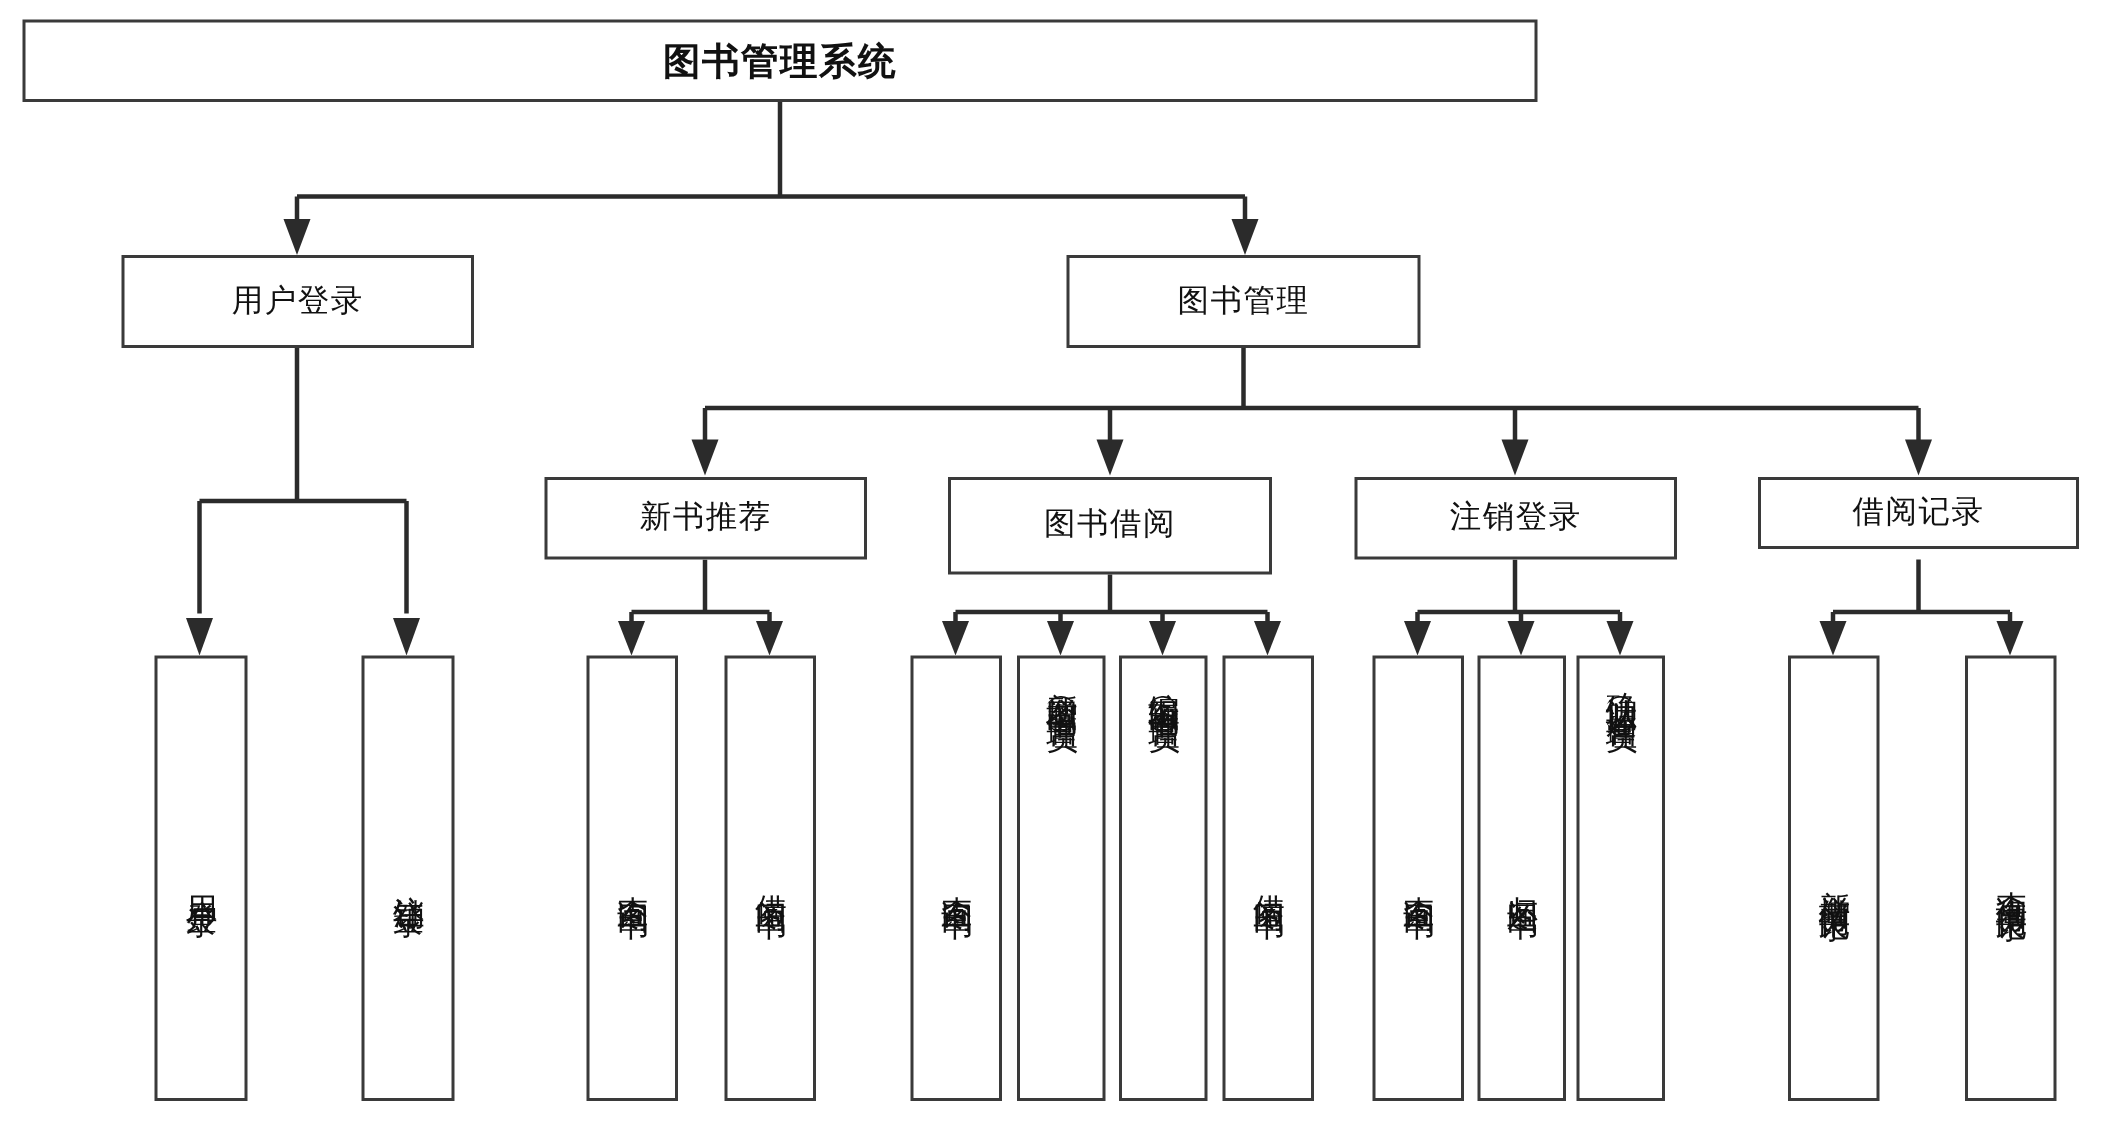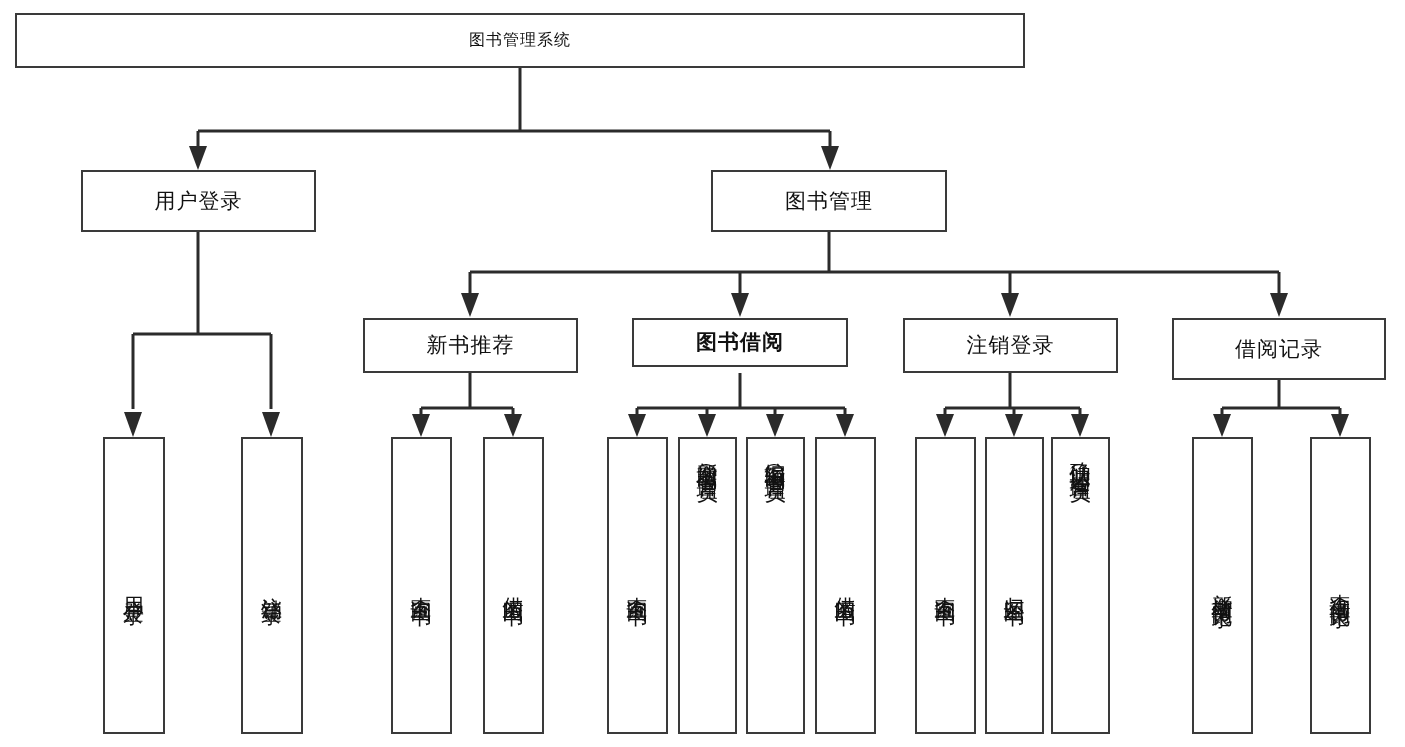--- a/index.html
+++ b/index.html
@@ -24,21 +24,21 @@
     color:#111;
   }
   .node .lbl{
     display:block;
     text-align:center;
     line-height:1.28;
     white-space:pre-line;
   }
   
   .h-node .lbl{font-size:21px;letter-spacing:1px;}
-  #root .lbl{font-size:16px;letter-spacing:1px;}
+  #root .lbl{font-size:25px;letter-spacing:1px;font-weight:bold;}
 
   
   .v-node{align-items:center;justify-content:center;}
   .v-node .lbl{
     writing-mode:vertical-rl;
     text-orientation:upright;
     font-size:21px;
     letter-spacing:3px;
     line-height:1;
     max-height:280px;
@@ -143,27 +143,27 @@
   <div class="node h-node" style="left:81px;top:170px;width:235px;height:62px;">
     <span class="lbl">用户登录</span>
   </div>
   <div class="node h-node" style="left:363px;top:318px;width:215px;height:55px;">
     <span class="lbl">新书推荐</span>
   </div>
 
   <div class="node h-node" style="left:711px;top:170px;width:236px;height:62px;">
     <span class="lbl">图书管理</span>
   </div>
-  <div class="node h-node" style="left:632px;top:318px;width:216px;height:49px;font-weight:bold;">
+  <div class="node h-node" style="left:632px;top:318px;width:216px;height:65px;">
     <span class="lbl">图书借阅</span>
   </div>
   <div class="node h-node" style="left:903px;top:318px;width:215px;height:55px;">
     <span class="lbl">注销登录</span>
   </div>
-  <div class="node h-node" style="left:1172px;top:318px;width:214px;height:62px;">
+  <div class="node h-node" style="left:1172px;top:318px;width:214px;height:48px;">
     <span class="lbl">借阅记录</span>
   </div>
 
   <div class="node v-node" style="left:103px;top:437px;width:62px;height:297px;">
     <span class="lbl">用户登录</span>
   </div>
   <div class="node v-node" style="left:241px;top:437px;width:62px;height:297px;">
     <span class="lbl">注销登录</span>
   </div>
 

